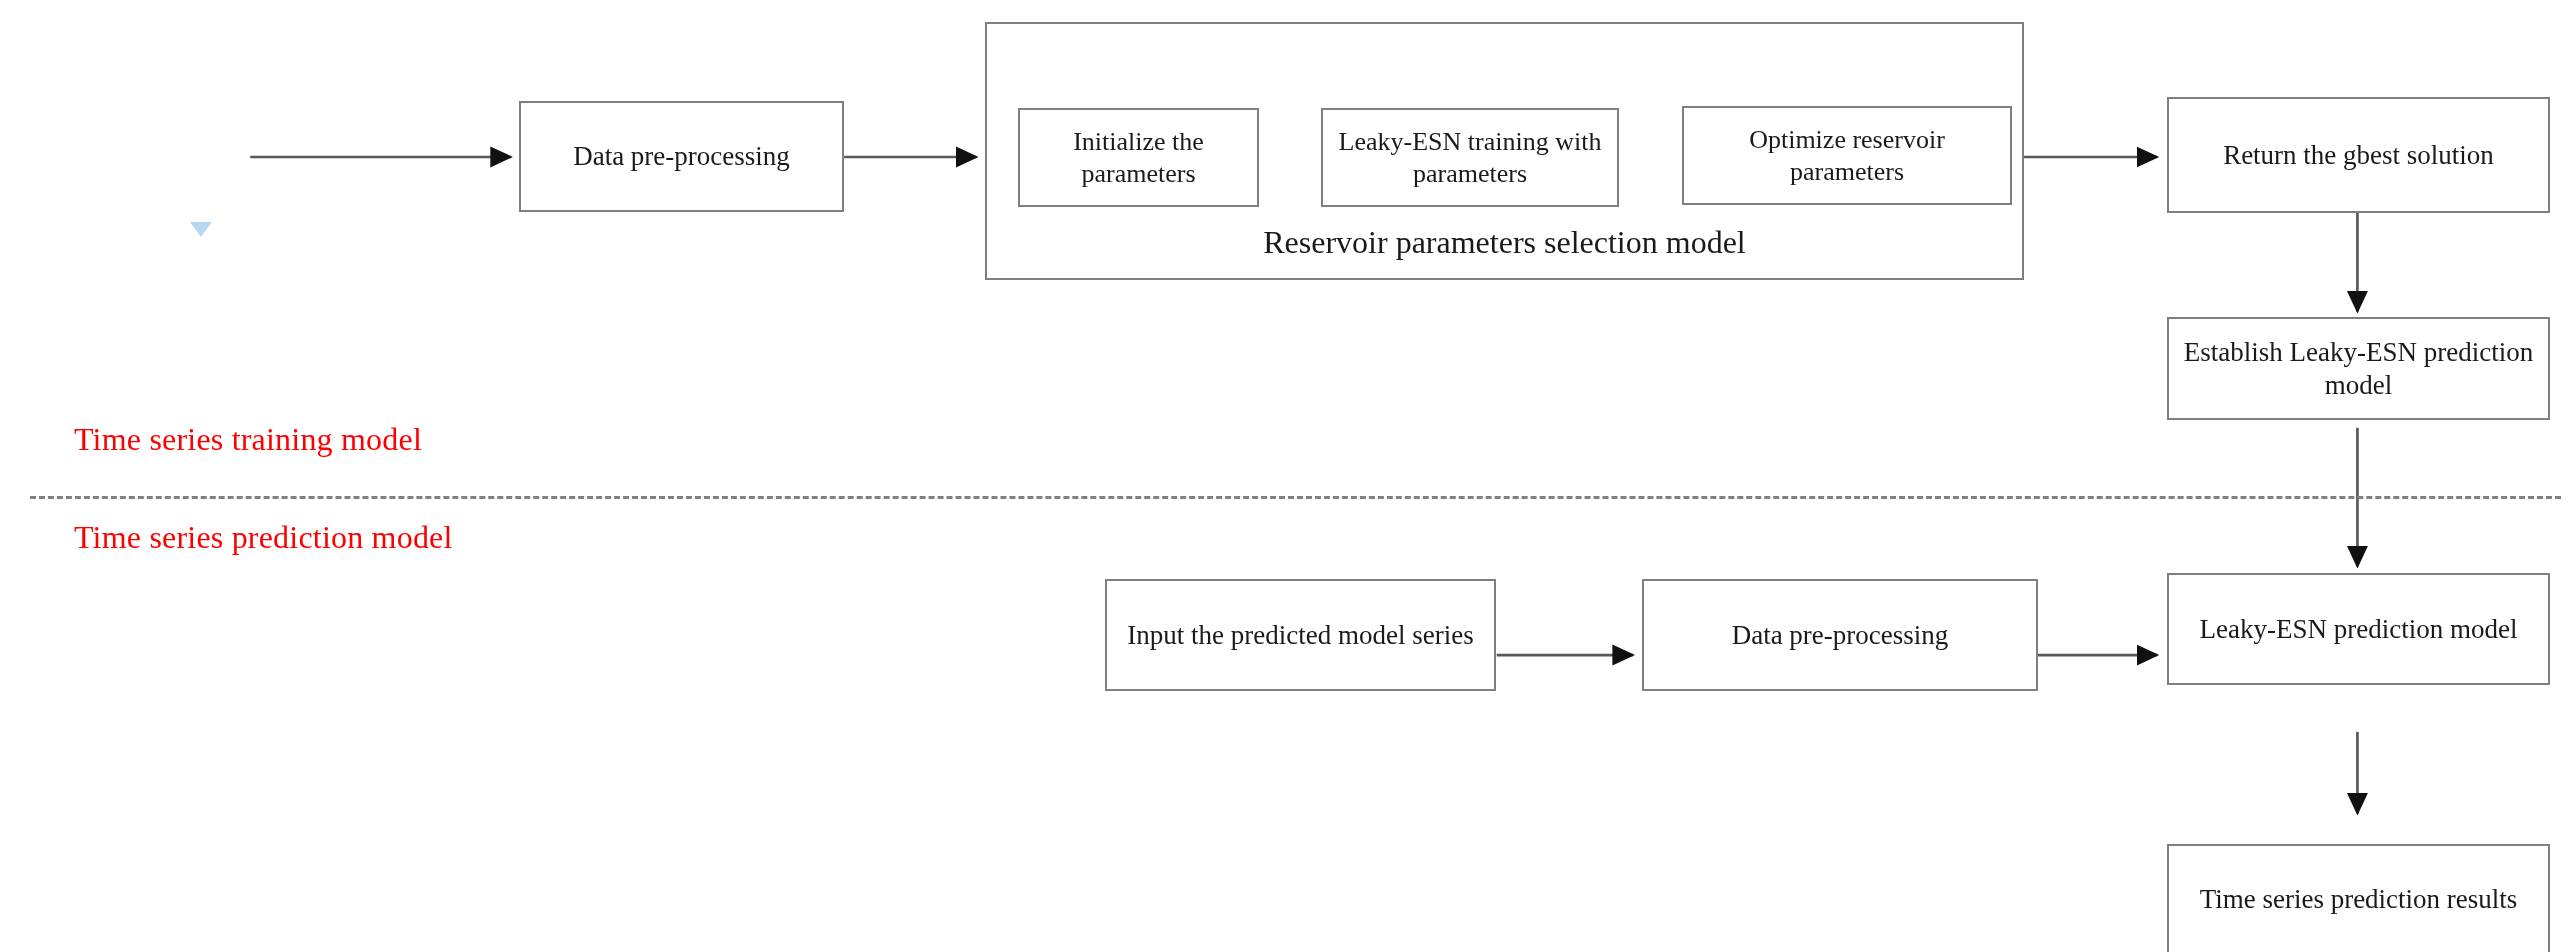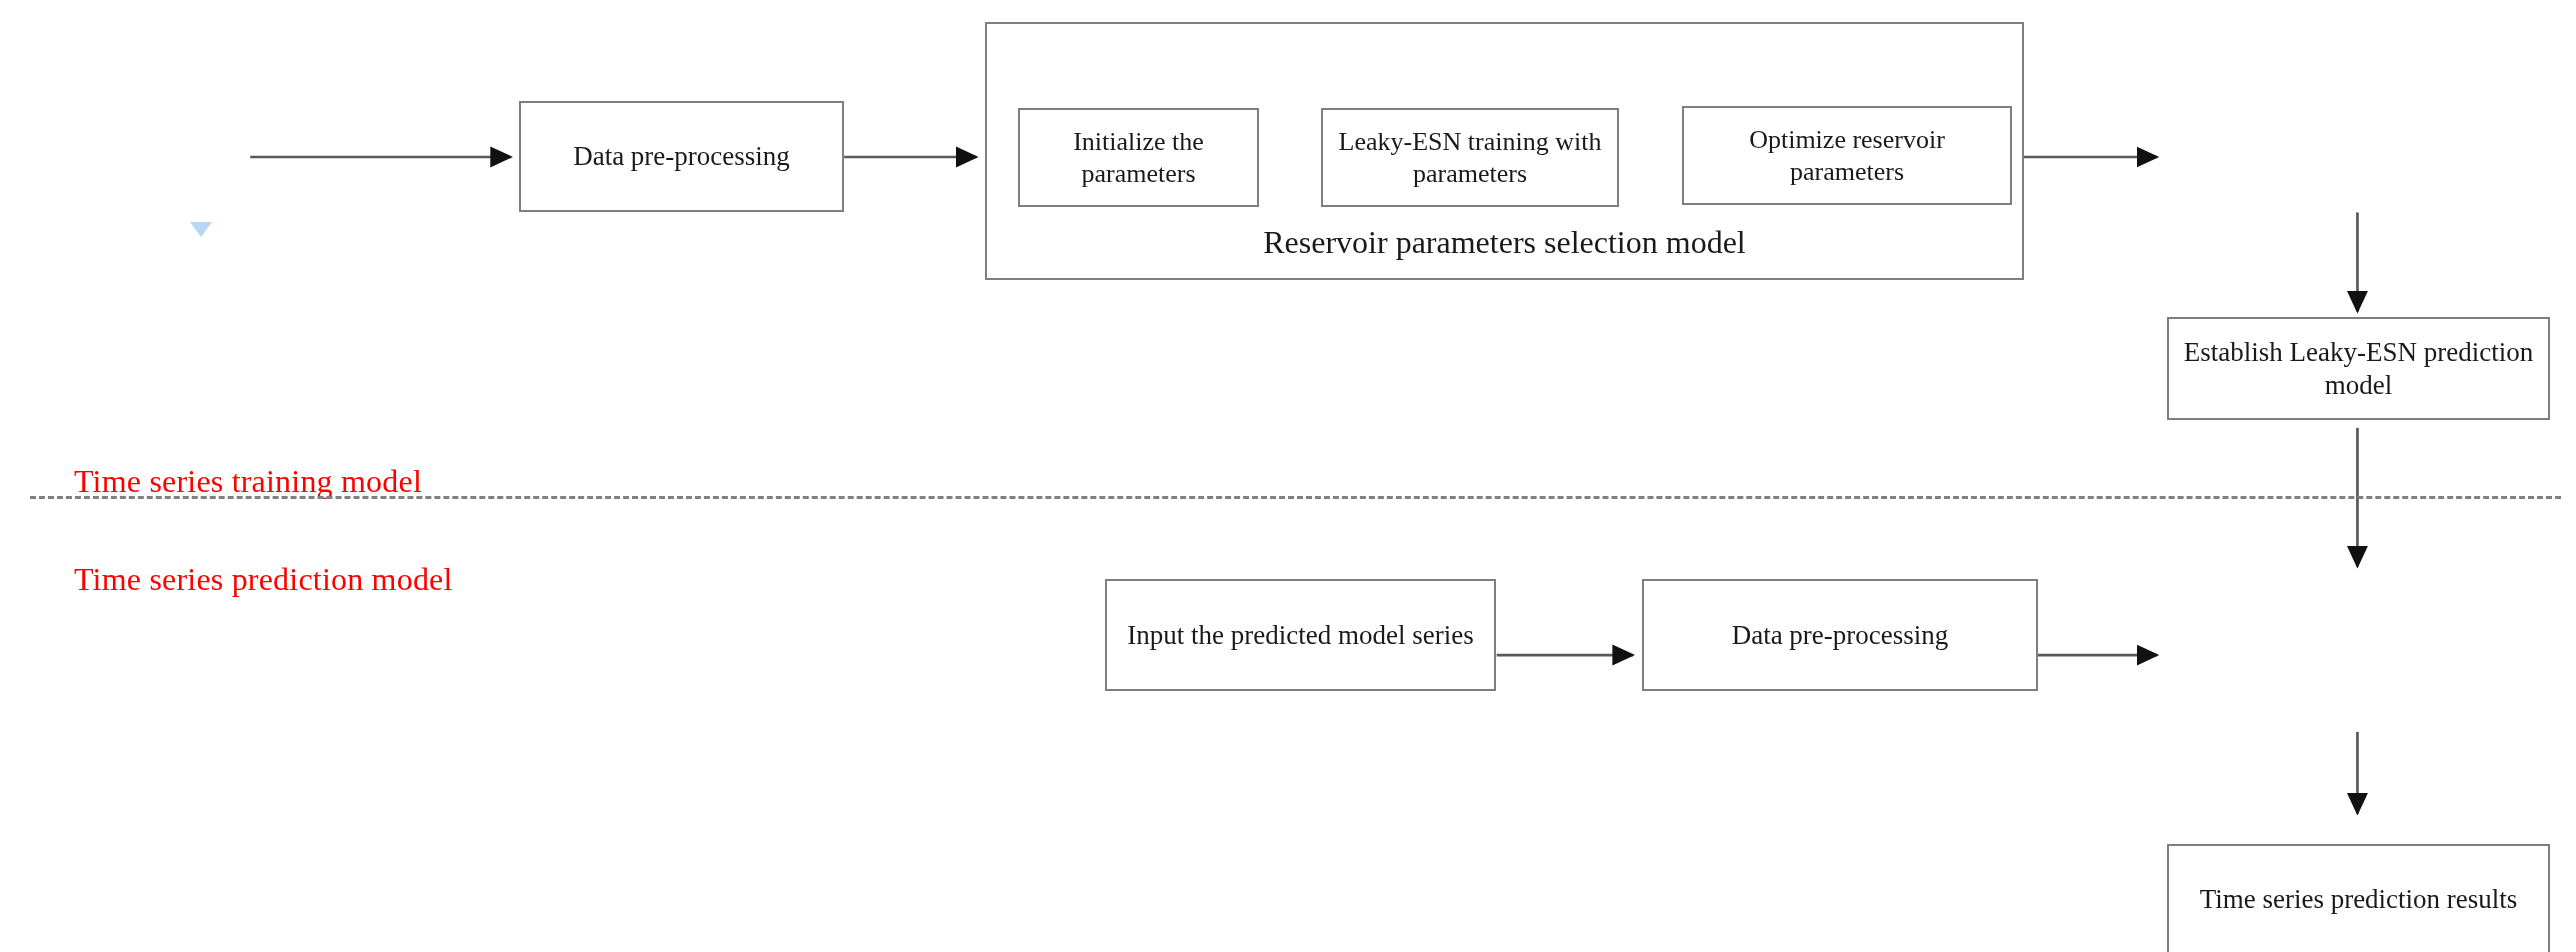--- a/index.html
+++ b/index.html
@@ -44,21 +44,20 @@
     font-size: 32px;
     text-align: center;
     white-space: nowrap;
   }
   .phase-label {
     position: absolute;
     color: #ff0000;
     font-size: 32px;
     white-space: nowrap;
     letter-spacing: 0.2px;
-    margin-top: 42px;
   }
   .divider {
     position: absolute;
     border-top: 3.2px dashed #808080;
     height: 0;
   }
   svg.edges {
     position: absolute;
     left: 0;
     top: 0;
@@ -123,20 +122,23 @@
   </div>
 
   <div class="node node-inner" style="left:1682px; top:90px; width:330px; height:99px;margin-top:16px;">
     <span>Optimize reservoir parameters</span>
   </div>
 
   <div class="group-caption" style="left:985px; top:224px; width:1039px;">
     <span>Reservoir parameters selection model</span>
   </div>
 
+  <div class="node" style="left:2167px; top:97px; width:383px; height:116px;">
+    <span>Return the gbest solution</span>
+  </div>
 
   <div class="node" style="left:2167px; top:317px; width:383px; height:103px;">
     <span>Establish Leaky-ESN prediction model</span>
   </div>
 
   <div class="phase-label" style="left:74px; top:421px;">
     <span>Time series training model</span>
   </div>
 
   <div class="divider" style="left:30px; top:496px; width:2531px;"></div>
@@ -146,19 +148,22 @@
   </div>
 
   <div class="node" style="left:1105px; top:579px; width:391px; height:112px;">
     <span>Input the predicted model series</span>
   </div>
 
   <div class="node" style="left:1642px; top:579px; width:396px; height:112px;">
     <span>Data pre-processing</span>
   </div>
 
+  <div class="node" style="left:2167px; top:573px; width:383px; height:112px;">
+    <span>Leaky-ESN prediction model</span>
+  </div>
 
   <div class="node" style="left:2167px; top:844px; width:383px; height:111px;">
     <span>Time series prediction results</span>
   </div>
 
 </div>
 
 
 </body></html>

